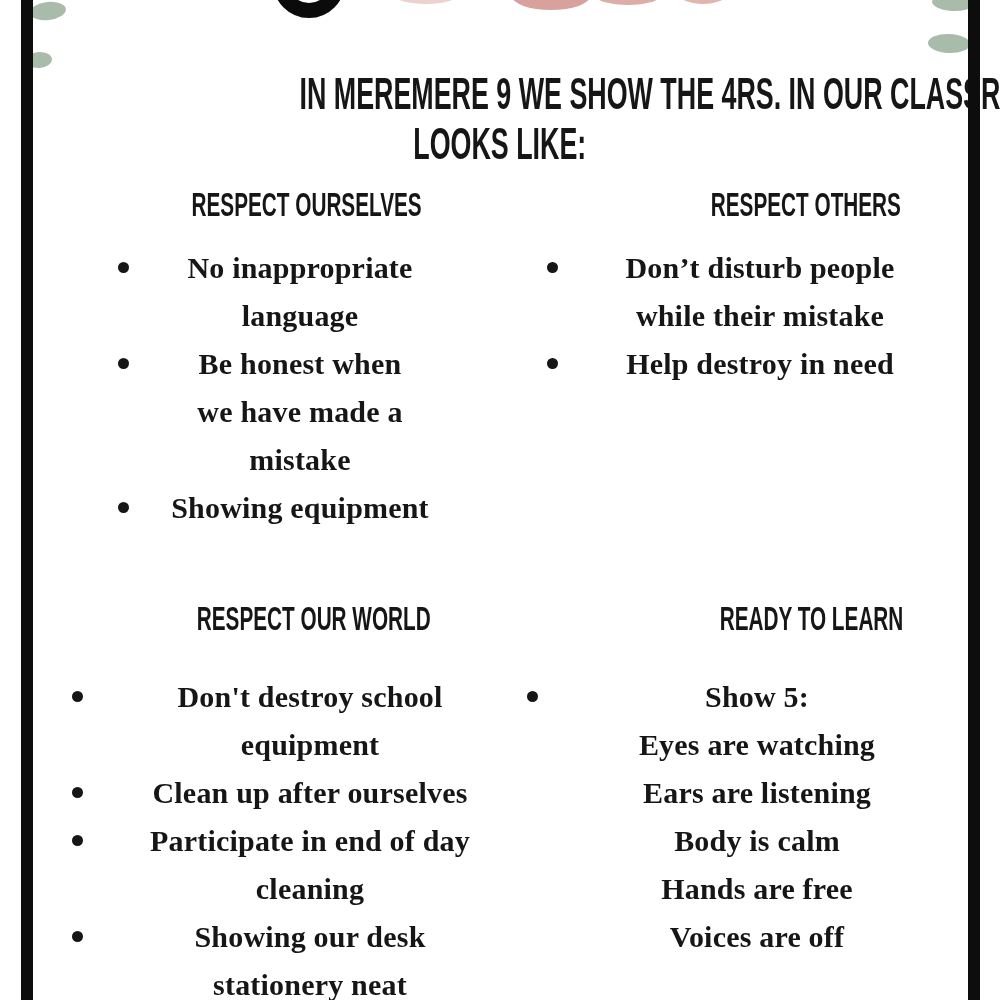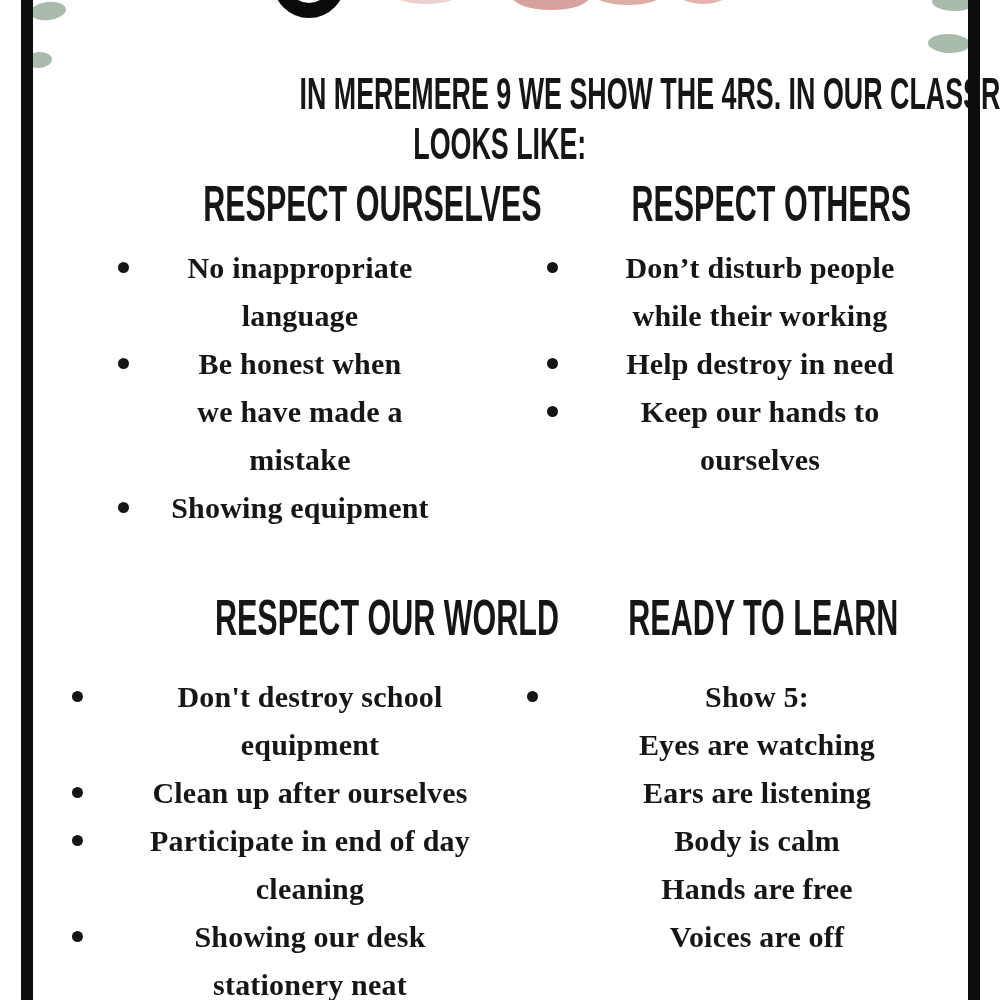--- a/index.html
+++ b/index.html
@@ -41,21 +41,21 @@
     font-weight:700;
   }
   .h1-line{
     position:absolute;left:33px;width:934px;
     text-align:center;font-size:44px;line-height:44px;height:44px;
   }
   .h1-line.line1{top:72px;}
   .h1-line.line2{top:122px;}
   .sec-h{
     position:absolute;text-align:right;
-    font-size:50px;line-height:50px;height:50px;
+    font-size:34px;line-height:50px;height:50px;
   }
   .sh-tl{left:95px;top:179px;width:400px;}
   .sh-tr{left:542px;top:179px;width:420px;}
   .sh-bl{left:105px;top:593px;width:400px;}
   .sh-br{left:542px;top:593px;width:420px;}
   
   .col{
     position:absolute;margin:0;padding:0;list-style:none;
     font-size:30px;line-height:48px;font-weight:700;
     letter-spacing:0.2px;
@@ -128,30 +128,25 @@
     <li class="item">
       <span class="dot"></span>
       <span class="txt">Showing equipment</span>
     </li>
   </ul>
 
   <ul class="col col-tr">
     <li class="item">
       <span class="dot"></span>
       <span class="txt">Don’t disturb people
-while their working</span>
+while their mistake</span>
     </li>
     <li class="item">
       <span class="dot"></span>
       <span class="txt">Help destroy in need</span>
-    </li>
-    <li class="item">
-      <span class="dot"></span>
-      <span class="txt">Keep our hands to
-ourselves</span>
     </li>
   </ul>
 
   <ul class="col col-bl">
     <li class="item">
       <span class="dot"></span>
       <span class="txt">Don't destroy school
 equipment</span>
     </li>
     <li class="item">

